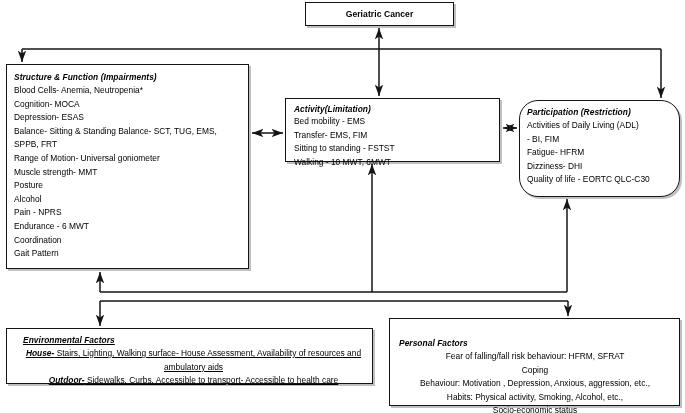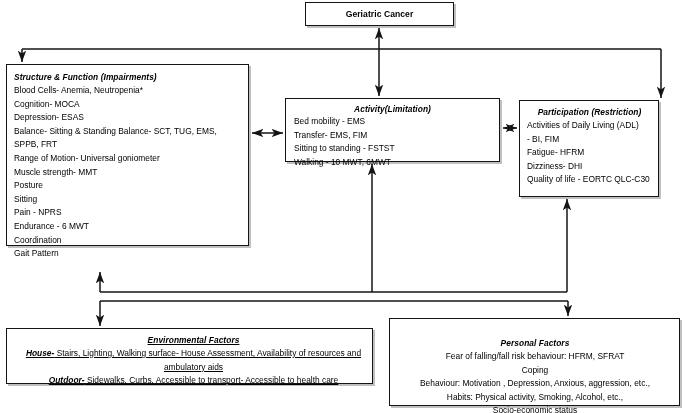--- a/index.html
+++ b/index.html
@@ -28,21 +28,20 @@
   .box {
     position: absolute;
     box-sizing: border-box;
     border: 1.6px solid #141414;
     background: #ffffff;
     box-shadow: 2px 2px 0 rgba(60,60,60,0.32);
   }
   .box-title {
     font-weight: bold;
     font-style: italic;
-    text-align: center;
     font-size: 8.4px;
     color: #000;
     letter-spacing: 0.05px;
   }
   .line {
     font-size: 8.4px;
     color: #000;
     line-height: 13.6px;
     white-space: nowrap;
   }
@@ -54,38 +53,39 @@
 
   
   #box-geriatric-cancer {
     left: 305px; top: 2px; width: 149px; height: 24px;
     display: flex; align-items: center; justify-content: center;
   }
   #box-geriatric-cancer .box-title { font-style: normal; font-weight: bold; font-size: 8.6px; }
 
   
   #box-structure {
-    left: 6px; top: 64px; width: 243px; height: 182px;
+    left: 6px; top: 64px; width: 243px; height: 205px;
     padding: 7px 7px 3px 7px;
   }
   #box-structure .box-title { text-align: left; margin-bottom: 2px; }
   #box-structure .line { white-space: normal; }
 
   
   #box-activity {
     left: 285px; top: 98px; width: 215px; height: 64px;
     padding: 5px 8px 0 8px;
   }
   #box-activity .box-title { margin-bottom: 1px; }
   #box-activity .line { text-align: left; }
 
   
   #box-participation {
-    left: 519px; top: 100px; width: 140px; height: 97px;
+    left: 519px; top: 100px; width: 161px; height: 97px;
     padding: 6px 6px 0 7px;
+    border-radius: 19px;
   }
   #box-participation .box-title { margin-bottom: 2px; }
 
   
   #box-environmental {
     left: 6px; top: 328px; width: 367px; height: 56px;
     padding: 6px 8px 0 16px;
     text-decoration: underline;
   }
   #box-environmental .box-title { margin-bottom: 2px; }
@@ -143,21 +143,21 @@
 
   <div class="box" id="box-structure">
     <div class="box-title">Structure &amp; Function (Impairments)</div>
     <div class="line">Blood Cells- Anemia, Neutropenia*</div>
     <div class="line">Cognition-  MOCA</div>
     <div class="line">Depression-   ESAS</div>
     <div class="line">Balance- Sitting &amp; Standing Balance- SCT, TUG, EMS, SPPB, FRT</div>
     <div class="line">Range of Motion-  Universal goniometer</div>
     <div class="line">Muscle strength- MMT</div>
     <div class="line">Posture</div>
-    <div class="line">Sitting</div>
+    <div class="line">Alcohol</div>
     <div class="line">Pain - NPRS</div>
     <div class="line">Endurance - 6 MWT</div>
     <div class="line">Coordination</div>
     <div class="line">Gait Pattern</div>
   </div>
 
   <div class="box" id="box-activity">
     <div class="box-title">Activity(Limitation)</div>
     <div class="line">Bed mobility - EMS</div>
     <div class="line">Transfer- EMS, FIM</div>

